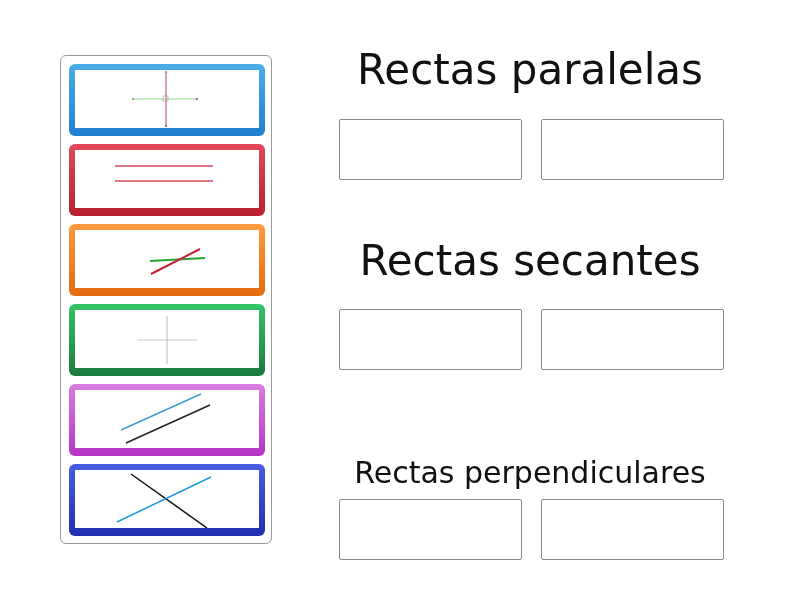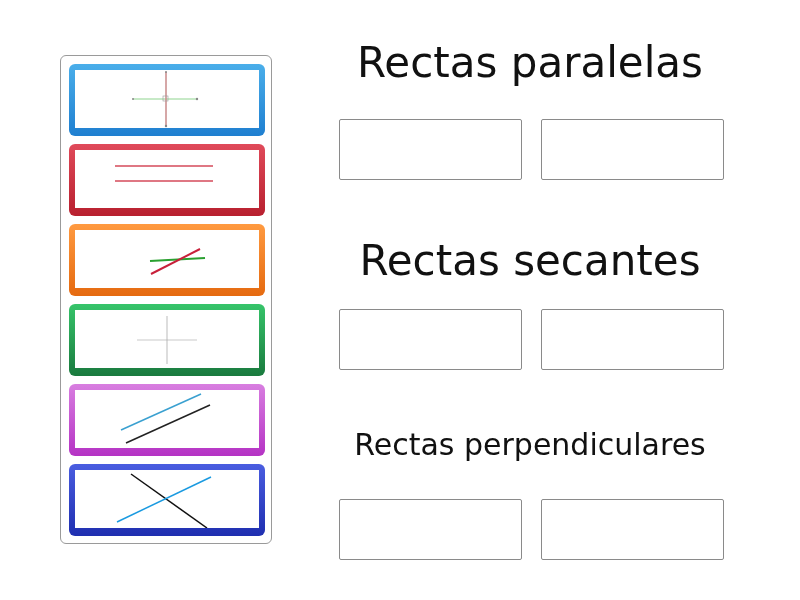--- a/index.html
+++ b/index.html
@@ -3,21 +3,21 @@
   <meta charset="utf-8">
   <style>
     html, body { margin:0; padding:0; }
     body { width:800px; height:600px; background:#ffffff; position:relative; overflow:hidden; font-family:"DejaVu Sans", sans-serif; }
     .panel { position:absolute; left:60px; top:55px; width:212px; height:489px; border:1px solid #9a9a9a; border-radius:6px; box-sizing:border-box; background:#fff; }
     .card { position:absolute; left:8px; width:196px; height:72px; border-radius:6px; box-sizing:border-box; padding:6px 6px 8px 6px; cursor:grab; }
     .card .inner { width:100%; height:100%; background:#fff; position:relative; }
     .card svg { position:absolute; left:0; top:0; width:100%; height:100%; }
     .heading { position:absolute; left:320px; width:420px; text-align:center; color:#111; font-weight:normal; margin:0; }
     .h1 { font-size:42px; }
-    .h3 { font-size:30px; }
+    .h3 { font-size:30px;margin-top:28px; }
     .slot { position:absolute; width:183px; height:61px; border:1px solid #8a8a8a; border-radius:2px; box-sizing:border-box; background:#fff; }
   </style>
 </head>
 <body>
 
 <div class="panel">
 
   <div class="card" style="top:8px;background:linear-gradient(#4aaeea,#1f7fd0);">
     <div class="inner">
       <svg viewBox="0 0 184 58">
@@ -71,21 +71,21 @@
   <div class="card" style="top:408px;background:linear-gradient(#4a5de0,#1f2fb0);">
     <div class="inner">
       <svg viewBox="0 0 184 58">
         <line x1="56" y1="4" x2="132" y2="58" stroke="#111" stroke-width="1.5"></line>
         <line x1="42" y1="52" x2="136" y2="7" stroke="#1a9ae0" stroke-width="1.5"></line>
       </svg>
     </div>
   </div>
 </div>
 
-<h1 class="heading h1" style="top:38px;">Rectas paralelas</h1>
+<h1 class="heading h1" style="top:45px;">Rectas paralelas</h1>
 <div class="slot" style="left:339px;top:119px;"></div>
 <div class="slot" style="left:541px;top:119px;"></div>
 
 <h1 class="heading h1" style="top:236px;">Rectas secantes</h1>
 <div class="slot" style="left:339px;top:309px;"></div>
 <div class="slot" style="left:541px;top:309px;"></div>
 
 <h3 class="heading h3" style="top:427px;">Rectas perpendiculares</h3>
 <div class="slot" style="left:339px;top:499px;"></div>
 <div class="slot" style="left:541px;top:499px;"></div>

